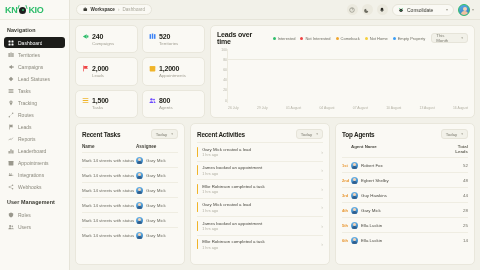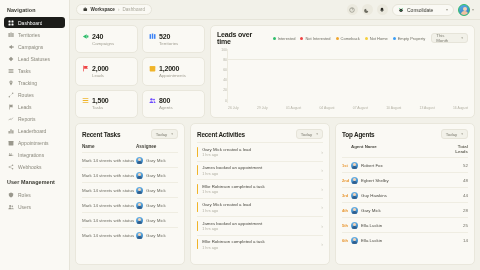--- a/index.html
+++ b/index.html
@@ -189,20 +189,30 @@
   .agent-av::after { content:""; position:absolute; left:1.2px; top:4.2px; width:4.6px;height:4px;border-radius:50% 50% 0 0; background:#2f5f8f; }
   .agent-leads { font-size: 4.4px; color: #6d6c61; width: 20px; text-align: right; }
   .agents-head { display: flex; padding: 2px 0 3px 0; }
 </style>
 </head>
 <body>
 
 <div class="app">
 
   <aside class="sidebar">
+    <div class="logo-wrap">
+      <span class="logo-text">KN</span>
+      <span class="logo-mark">
+        <span class="ear-l"></span>
+          <span class="ear-r"></span>
+        <span class="head"></span>
+          <span class="dot"></span>
+      </span>
+      <span class="logo-text">KIO</span>
+    </div>
 
     <div class="nav-section-label">Navigation</div>
     <nav class="nav-list" id="nav-list-1">
         <div class="nav-item active">
           <svg class="nav-ico" viewBox="0 0 12 12" fill="currentColor">
             <rect x="1" y="1" width="4" height="4" rx="1"></rect>
             <rect x="7" y="1" width="4" height="4" rx="1"></rect>
             <rect x="1" y="7" width="4" height="4" rx="1"></rect>
             <rect x="7" y="7" width="4" height="4" rx="1"></rect>
           </svg>

